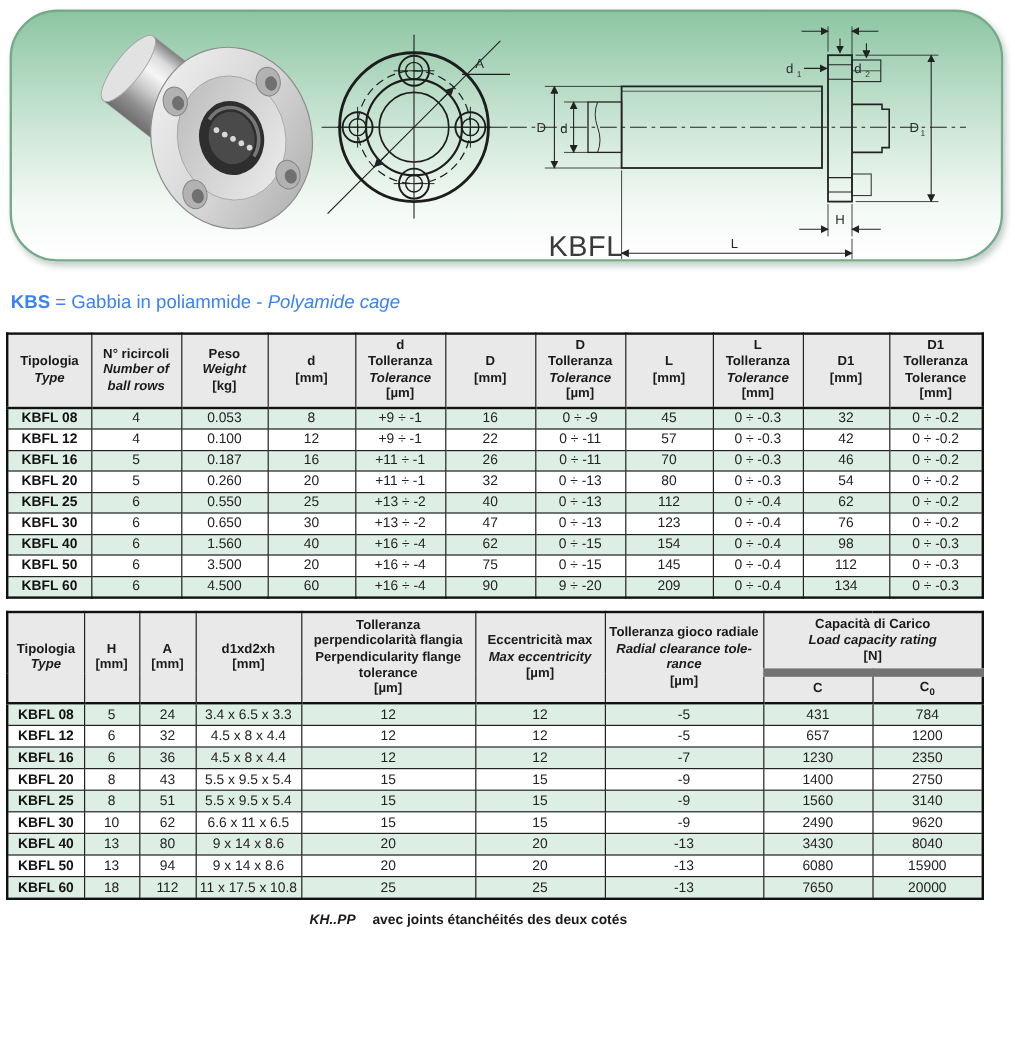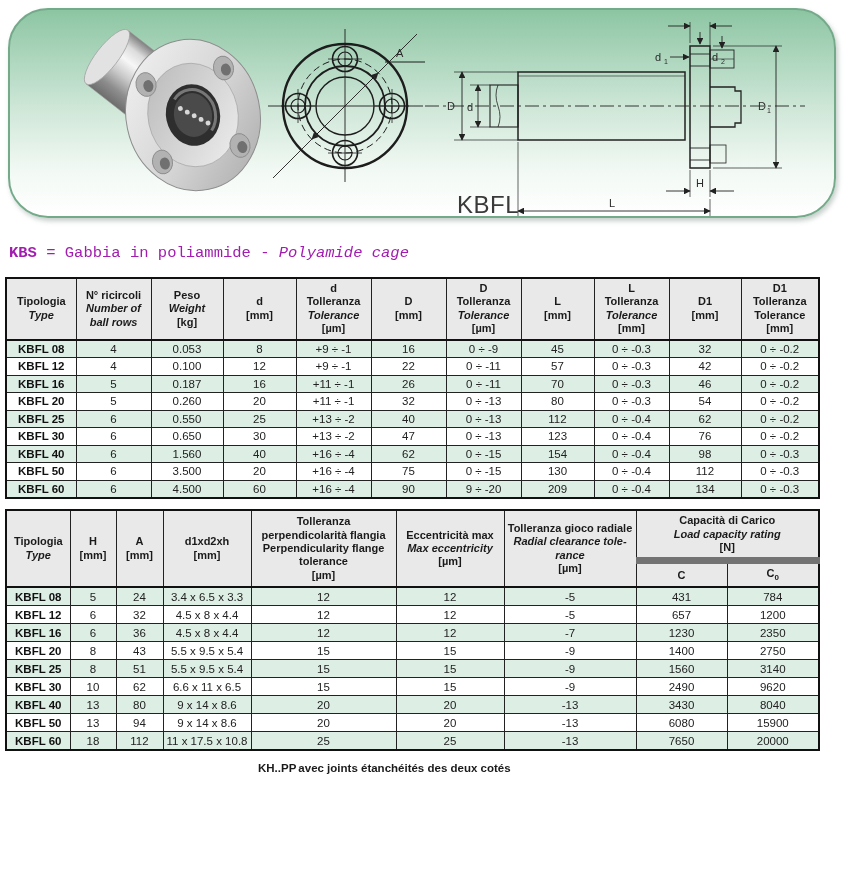--- a/index.html
+++ b/index.html
@@ -11,21 +11,21 @@
     margin:8px 8px 0 8px;
     width:824px;height:206px;
     border:2px solid #74aa8a;
     border-radius:40px;
     background:linear-gradient(180deg,#8cc5a2 0%,#a3d1b5 16%,#cfe7d8 48%,#f2f9f4 78%,#ffffff 100%);
     box-shadow:2px 3px 5px rgba(125,145,135,0.45);
   }
   .hero svg{position:absolute;left:0;top:0;}
 
   
-  .caption{margin:26px 0 0 9px;font-size:15.5px;color:#a21caf;font-family:Liberation Mono, monospace;}
+  .caption{margin:26px 0 0 9px;font-size:15.5px;color:#3b82f6;}
   .caption .b{font-weight:bold;}
   .caption .i{font-style:italic;}
 
   
   table.spec{
     border-collapse:collapse;table-layout:fixed;
     width:813px;margin-left:5px;
     border:2.5px solid #111;
   }
   table.spec th{
@@ -44,21 +44,21 @@
   #table2 td{height:17px;}
   table.spec tr.mint td{background:#ddeee5;}
   table.spec tr.white td{background:#ffffff;}
   table.spec td.rowlabel{font-weight:bold;color:#111;}
   sub{font-size:8px;}
   .t1{margin-top:15px;}
   .t2{margin-top:10px;}
 
   
   .footnote{margin:11px 0 0 258px;font-size:11.5px;font-weight:bold;color:#1a1a1a;}
-  .footnote .code{margin-right:2px;}
+  .footnote .code{margin-right:14px;font-style:italic;}
 </style>
 </head>
 <body>
 
 <div class="hero">
   <svg width="824" height="206" viewBox="0 0 824 206">
     <defs>
       <marker id="ar" viewBox="0 0 10 10" refX="9" refY="5" markerWidth="7.5" markerHeight="7.5" orient="auto-start-reverse">
         <path d="M0 0 L10 5 L0 10 z" fill="#222"></path>
       </marker>
@@ -380,21 +380,21 @@
         <td>0 ÷ -0.3</td>
       </tr>
       <tr class="white">
         <td class="rowlabel">KBFL 50</td>
         <td>6</td>
         <td>3.500</td>
         <td>20</td>
         <td>+16 ÷ -4</td>
         <td>75</td>
         <td>0 ÷ -15</td>
-        <td>130</td>
+        <td>145</td>
         <td>0 ÷ -0.4</td>
         <td>112</td>
         <td>0 ÷ -0.3</td>
       </tr>
       <tr class="mint">
         <td class="rowlabel">KBFL 60</td>
         <td>6</td>
         <td>4.500</td>
         <td>60</td>
         <td>+16 ÷ -4</td>

